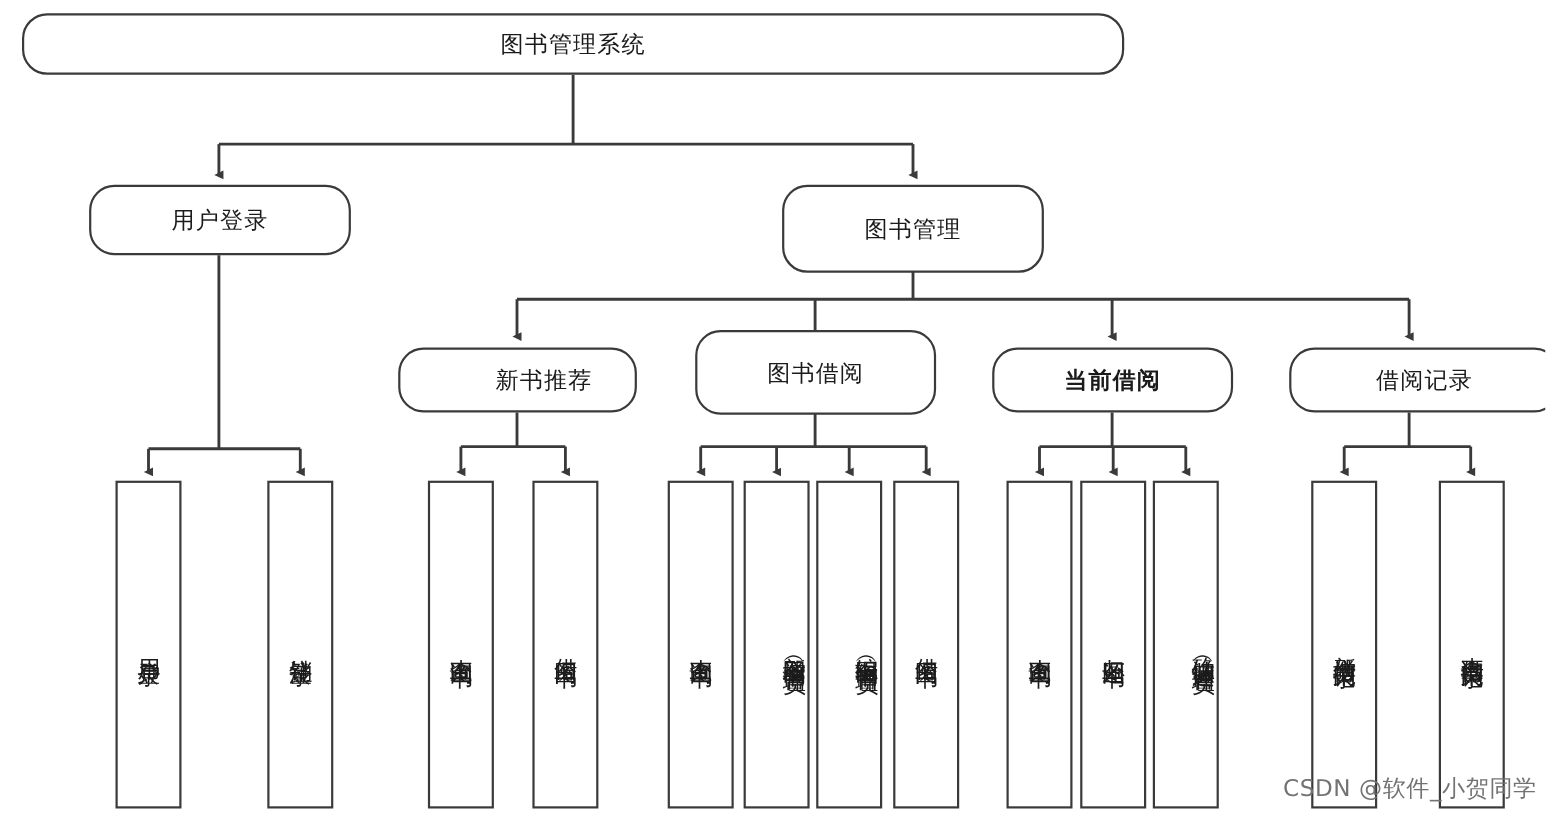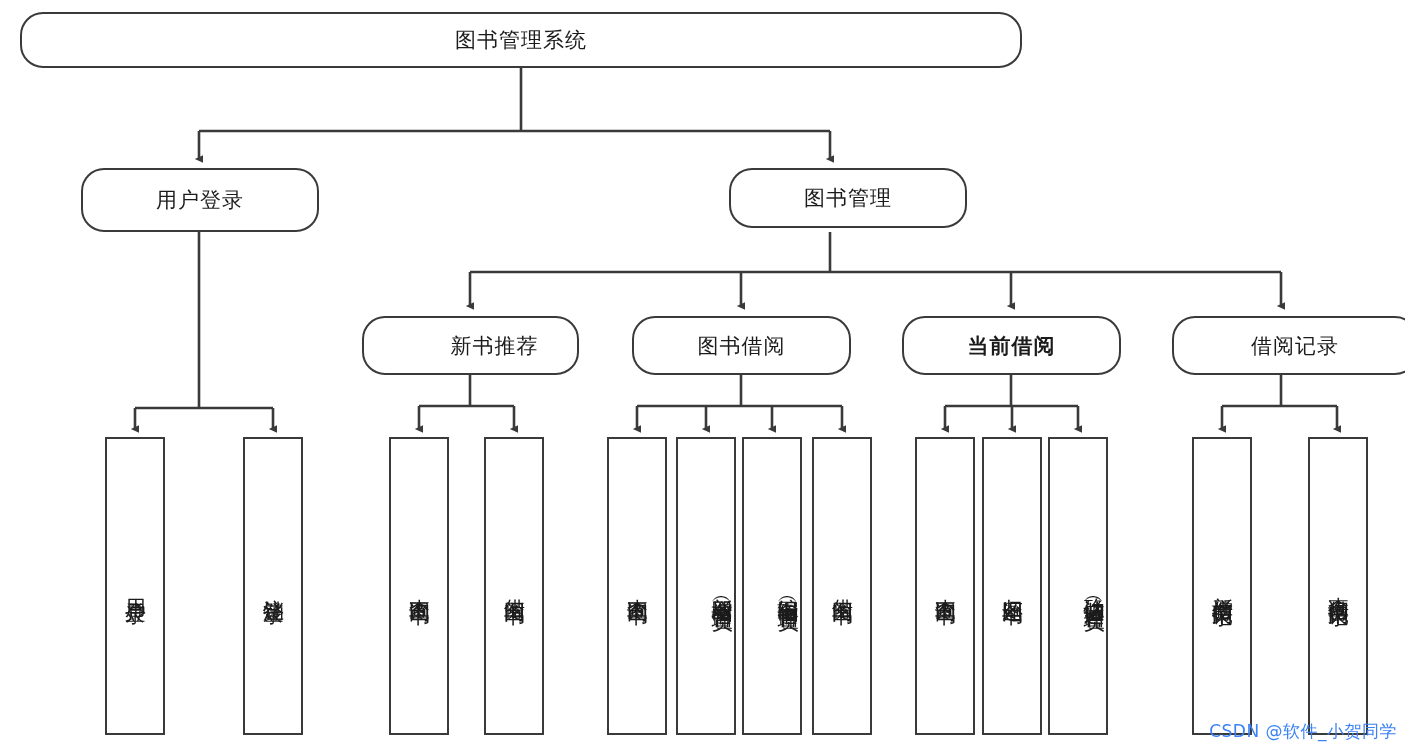--- a/index.html
+++ b/index.html
@@ -51,23 +51,23 @@
     position: absolute;
     left: 0;
     top: 0;
     width: 1405px;
     height: 747px;
     pointer-events: none;
   }
   .wm {
     position: absolute;
     right: 8px;
-    bottom: 4px;
-    font-size: 17px;
-    color: #3b82f6;
+    bottom: 16px;
+    font-size: 21px;
+    color: #737373;
     letter-spacing: 0.5px;
     white-space: nowrap;
   }
 </style>
 </head>
 <body>
 
 <div id="canvas">
 
   <svg class="edges" viewBox="0 0 1405 747">
@@ -120,28 +120,28 @@
     </g>
   </svg>
 
   <div class="node h" style="left:20px;top:12px;width:1002px;height:56px;">
     <span>图书管理系统</span>
   </div>
 
   <div class="node h" style="left:81px;top:168px;width:238px;height:64px;">
     <span>用户登录</span>
   </div>
-  <div class="node h" style="left:711px;top:168px;width:238px;height:60px;margin-left:18px;">
+  <div class="node h" style="left:711px;top:168px;width:238px;height:80px;">
     <span>图书管理</span>
   </div>
 
   <div class="node h" style="left:362px;top:316px;width:217px;height:59px;padding-left:48px;">
     <span>新书推荐</span>
   </div>
-  <div class="node h" style="left:632px;top:316px;width:219px;height:59px;">
+  <div class="node h" style="left:632px;top:300px;width:219px;height:77px;">
     <span>图书借阅</span>
   </div>
   <div class="node h" style="left:902px;top:316px;width:219px;height:59px;font-weight:bold;">
     <span>当前借阅</span>
   </div>
   <div class="node h" style="left:1172px;top:316px;width:246px;height:59px;">
     <span>借阅记录</span>
   </div>
 
   <div class="node v center" style="left:105px;top:437px;width:60px;height:298px;">

